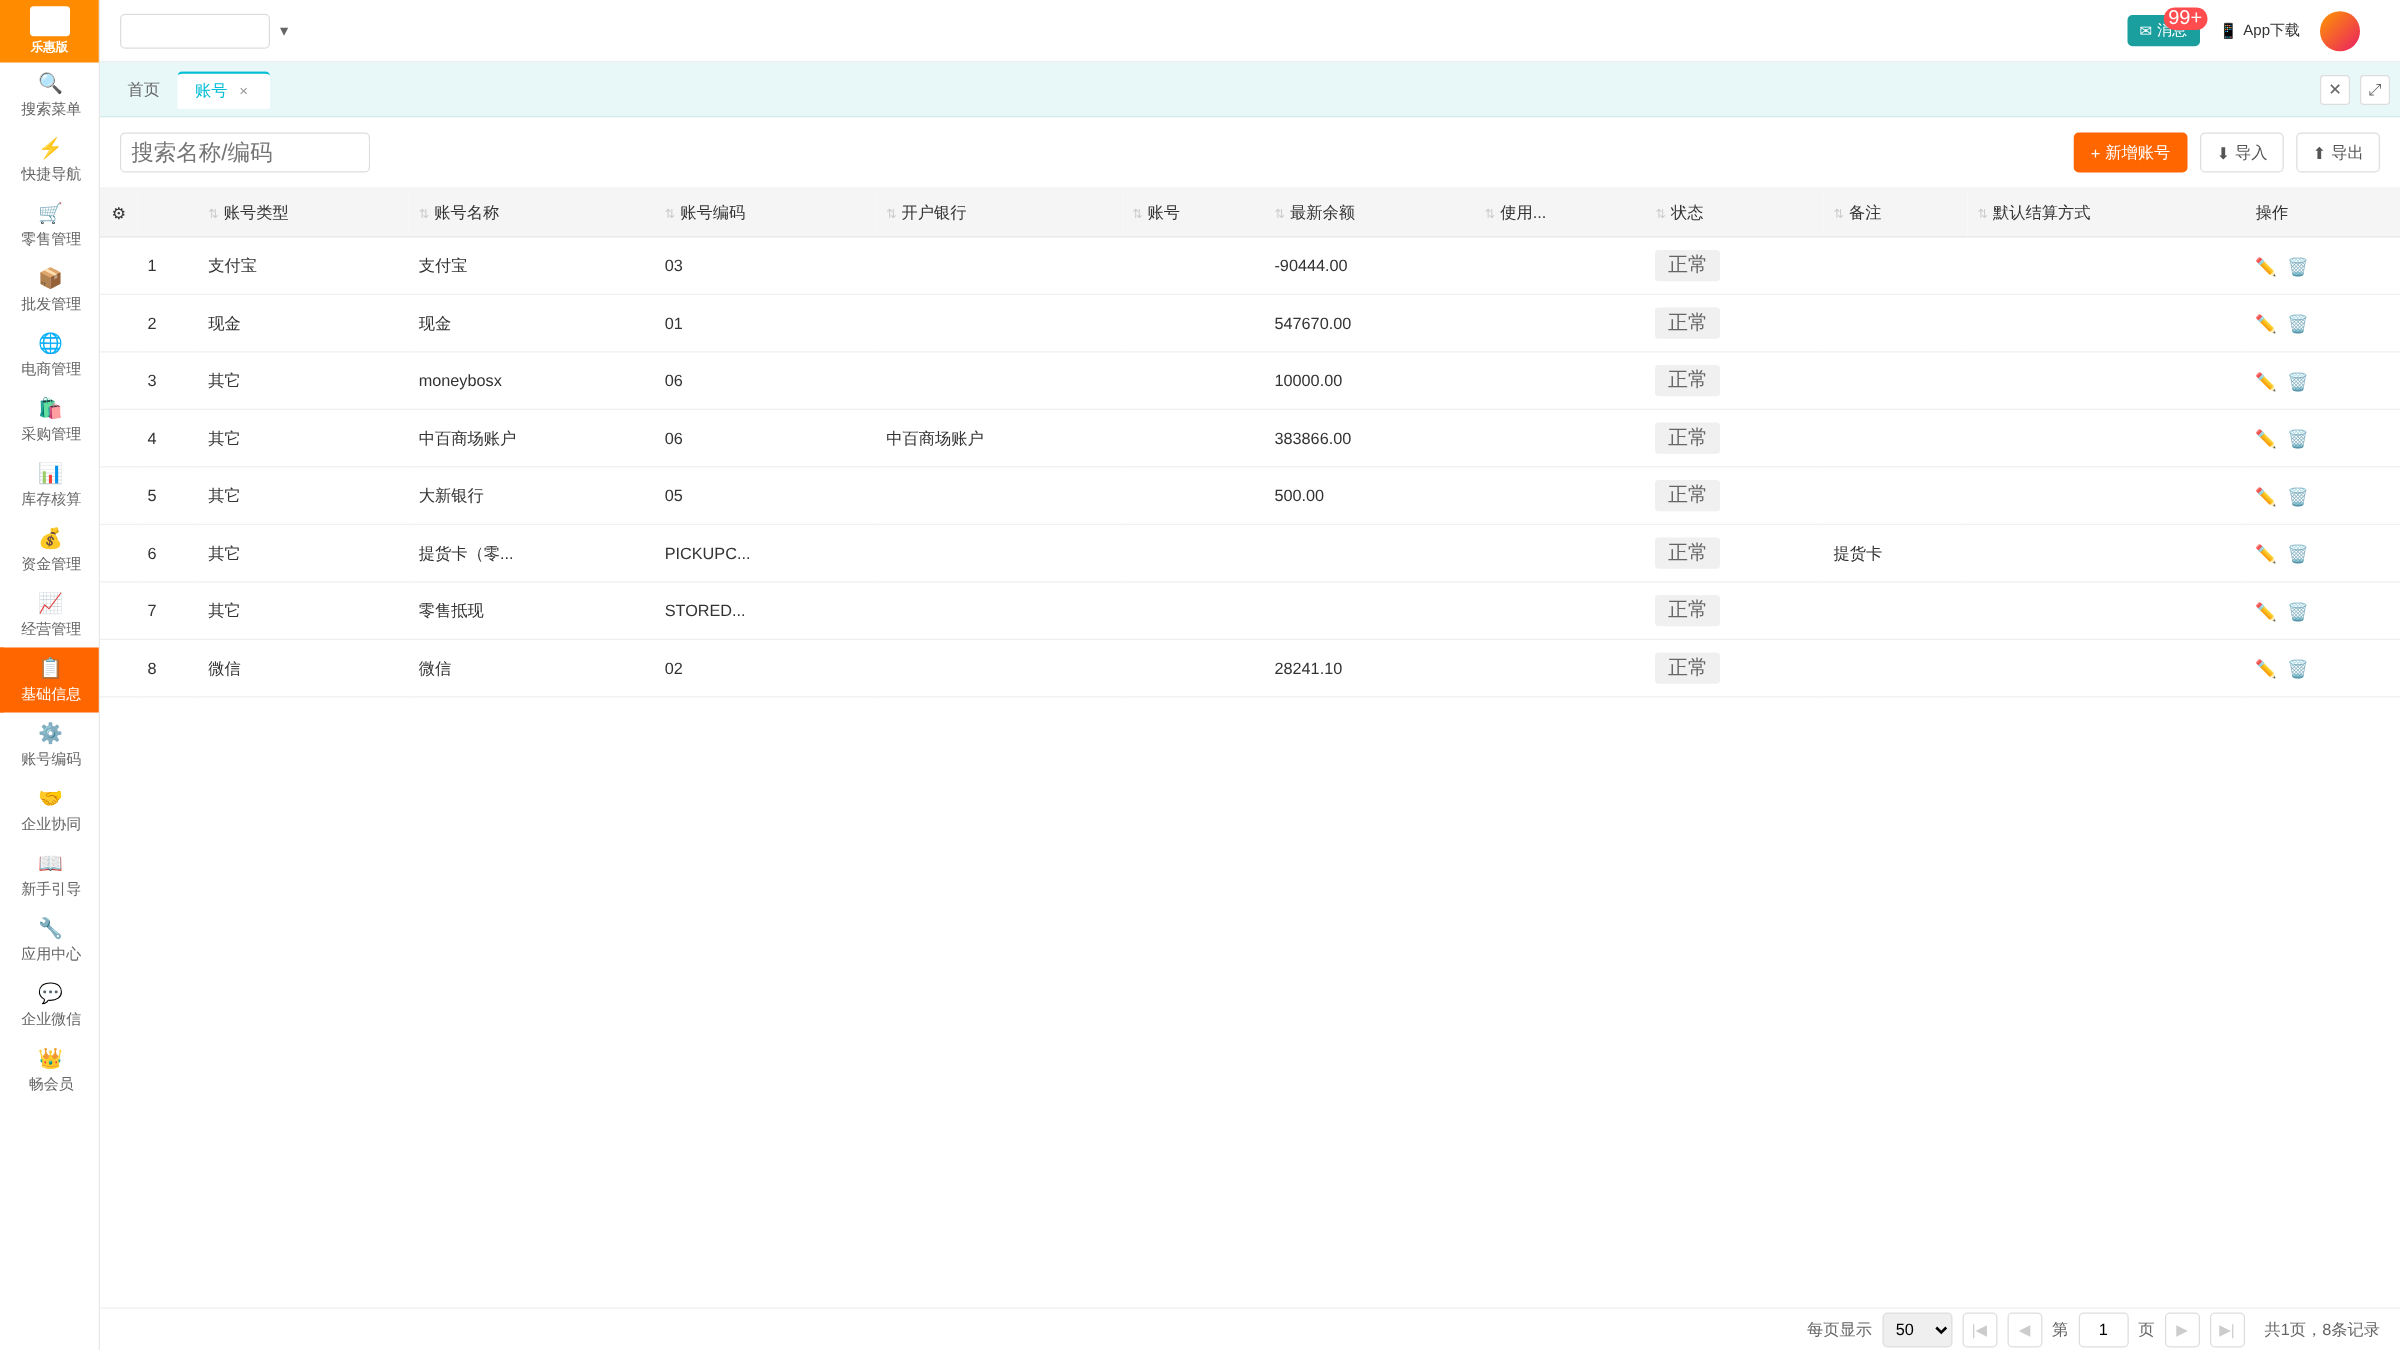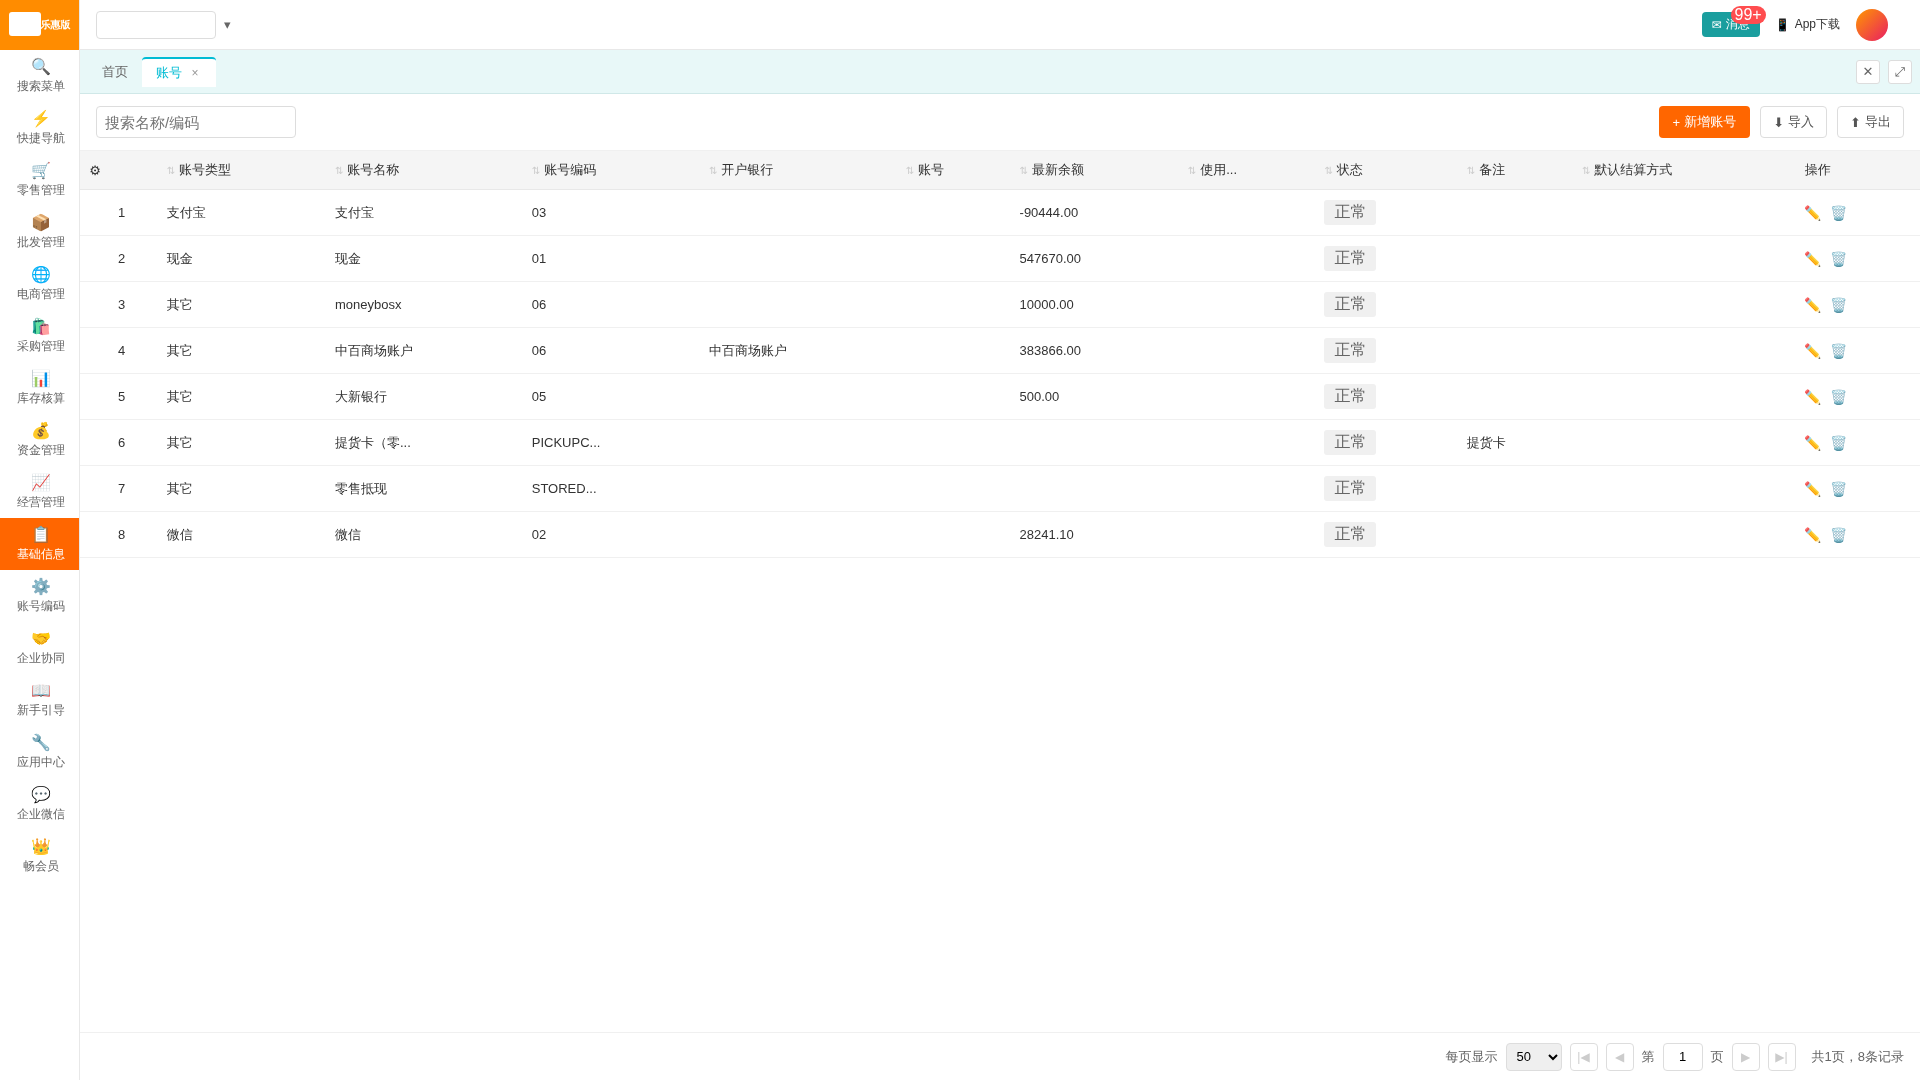--- a/index.html
+++ b/index.html
@@ -14,21 +14,21 @@
       border-right: 1px solid #e8e8e8;
       flex-shrink: 0;
     }
     .sidebar-logo {
       height: 50px;
       background: #ff8c00;
       display: flex; align-items: center; justify-content: center;
       color: #fff; font-size: 12px; font-weight: bold;
     }
     .sidebar-logo-inner {
-      display: flex; flex-direction: row; align-items: center;
+      display: flex; flex-direction: column; align-items: center;
     }
     .sidebar-logo-icon {
       width: 32px; height: 24px;
       background: #fff;
       border-radius: 3px;
       margin-bottom: 2px;
     }
     .sidebar-logo-text { font-size: 10px; color: #fff; }
     .sidebar-item {
       display: flex; flex-direction: column; align-items: center; justify-content: center;
@@ -158,21 +158,21 @@
     .status-badge {
       display: inline-block; padding: 2px 10px; border-radius: 3px;
       background: #f0f0f0; color: #666; font-size: 16px;
     }
     .status-normal { background: #f0f0f0; color: #666; }
     .action-btns { display: flex; gap: 8px; align-items: center; }
     .action-btn { color: #999; cursor: pointer; font-size: 14px; }
 
     
     .pagination-bar {
-      height: 48px;
+      height: 34px;
       border-top: 1px solid #f0f0f0;
       display: flex; align-items: center; justify-content: flex-end;
       padding: 0 16px; gap: 8px; flex-shrink: 0; background: #fff;
     }
     .page-size-label { color: #666; font-size: 13px; }
     .page-size-select {
       border: 1px solid #ddd; border-radius: 4px; padding: 2px 6px;
       font-size: 13px; height: 28px; outline: none;
     }
     .page-btn {
@@ -300,21 +300,21 @@
     <div class="tab-controls">
       <div class="tab-ctrl-btn">✕</div>
       <div class="tab-ctrl-btn">⤢</div>
     </div>
   </div>
 
   <div class="content">
 
     <div class="toolbar">
       <div class="search-input-wrap">
-        <input style="font-size: 15px;" placeholder="搜索名称/编码">
+        <input style="font-size: 18px;" placeholder="搜索名称/编码">
         <div class="search-icon-btn">🔍</div>
       </div>
       <div class="toolbar-right">
         <button class="btn-primary">
           <span>+</span>
           <span>新增账号</span>
         </button>
         <button class="btn-default">
           <span>⬇</span>
           <span>导入</span>

